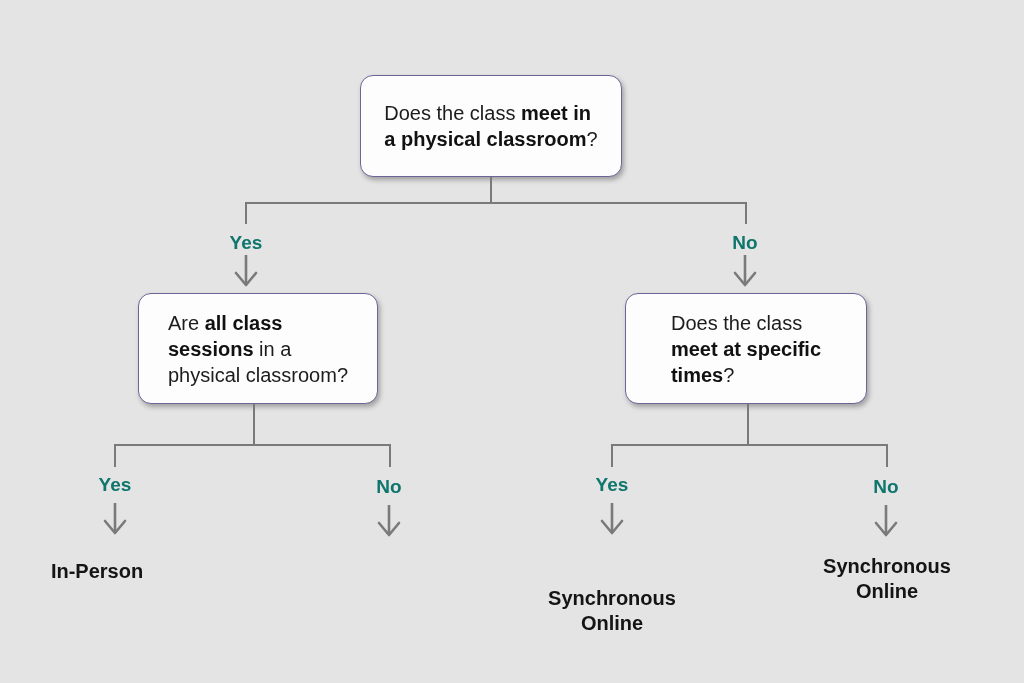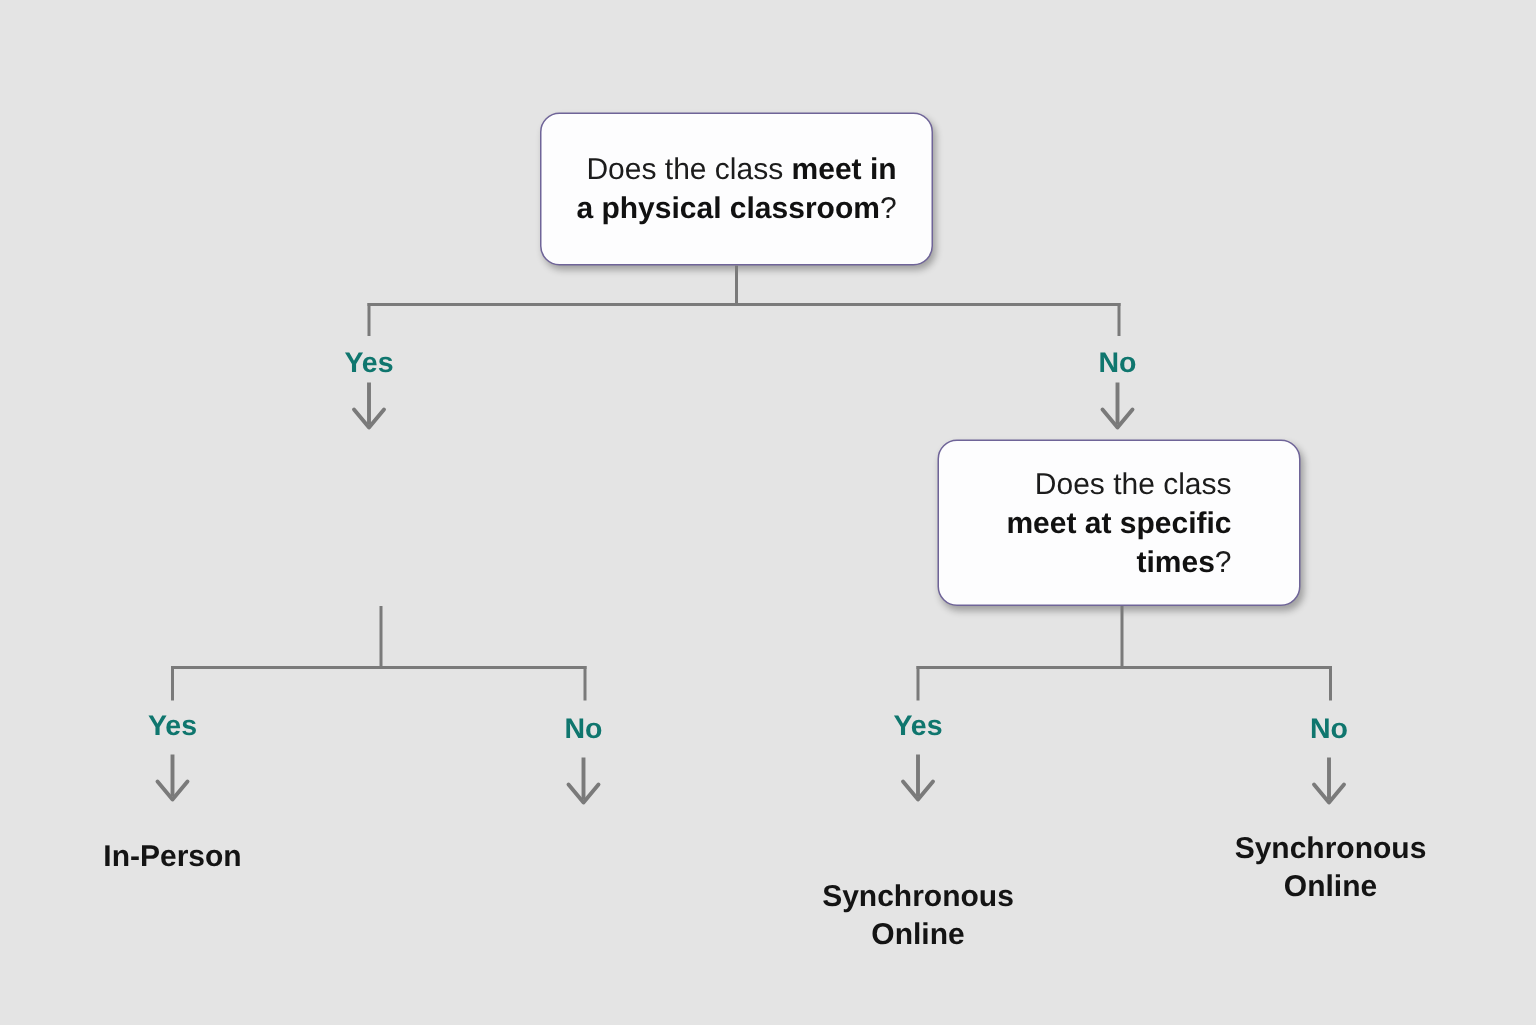--- a/index.html
+++ b/index.html
@@ -15,21 +15,21 @@
   #stage{
     position:relative;width:1024px;height:683px;margin:0 auto;
     background:var(--page-bg);overflow:hidden;
   }
   .node{
     position:absolute;display:flex;align-items:center;justify-content:center;
     background:var(--node-fill);
     border:1.6px solid var(--node-border);
     border-radius:13px;
     box-shadow:2px 3px 5px rgba(0,0,0,0.30);
-    text-align:right;
+    text-align:left;
     font-size:20px;line-height:26px;color:var(--text);
     padding:6px 10px;
   }
   .node .b{font-weight:700;color:#111;}
   .hline,.vline{position:absolute;background:var(--connector);}
   .hline{height:2px;}
   .vline{width:2px;}
   .branch-label{
     position:absolute;width:80px;text-align:center;
     font-size:19px;font-weight:700;color:#0f766e;line-height:24px;
@@ -65,20 +65,23 @@
         <polyline points="3,19 13,31 23,19" fill="none" stroke="#7a7a7a" stroke-width="2.6" stroke-linecap="round" stroke-linejoin="round"></polyline>
       </svg>
   </div>
   <div class="arrow" style="left:732px;top:254px;">
     <svg width="26" height="36" viewBox="0 0 26 36">
         <line x1="13" y1="1" x2="13" y2="29" stroke="#7a7a7a" stroke-width="2.6"></line>
         <polyline points="3,19 13,31 23,19" fill="none" stroke="#7a7a7a" stroke-width="2.6" stroke-linecap="round" stroke-linejoin="round"></polyline>
       </svg>
   </div>
 
+  <div class="node" style="left:138px;top:293px;width:240px;height:111px;">
+    <div><span>Are </span><span class="b">all class<br>sessions</span><span> in a<br>physical classroom?</span></div>
+  </div>
   <div class="node" style="left:625px;top:293px;width:242px;height:111px;">
     <div><span>Does the class<br></span><span class="b">meet at specific<br>times</span><span>?</span></div>
   </div>
 
   <div class="vline" style="left:253px;top:404px;height:42px;"></div>
   <div class="hline" style="left:114px;top:444px;width:277px;"></div>
   <div class="vline" style="left:114px;top:444px;height:23px;"></div>
   <div class="vline" style="left:389px;top:444px;height:23px;"></div>
 
   <div class="vline" style="left:747px;top:404px;height:42px;"></div>
@@ -109,19 +112,19 @@
         <polyline points="3,19 13,31 23,19" fill="none" stroke="#7a7a7a" stroke-width="2.6" stroke-linecap="round" stroke-linejoin="round"></polyline>
       </svg>
   </div>
   <div class="arrow" style="left:873px;top:504px;">
     <svg width="26" height="36" viewBox="0 0 26 36">
         <line x1="13" y1="1" x2="13" y2="29" stroke="#7a7a7a" stroke-width="2.6"></line>
         <polyline points="3,19 13,31 23,19" fill="none" stroke="#7a7a7a" stroke-width="2.6" stroke-linecap="round" stroke-linejoin="round"></polyline>
       </svg>
   </div>
 
-  <div class="outcome" style="left:35px;top:559px;width:160px;">In-Person</div>
+  <div class="outcome" style="left:17px;top:559px;width:160px;">In-Person</div>
   <div class="outcome" style="left:522px;top:586px;width:180px;">Synchronous
 Online</div>
   <div class="outcome" style="left:787px;top:554px;width:200px;">Synchronous
 Online</div>
 
 </div>
 
 </body></html>

